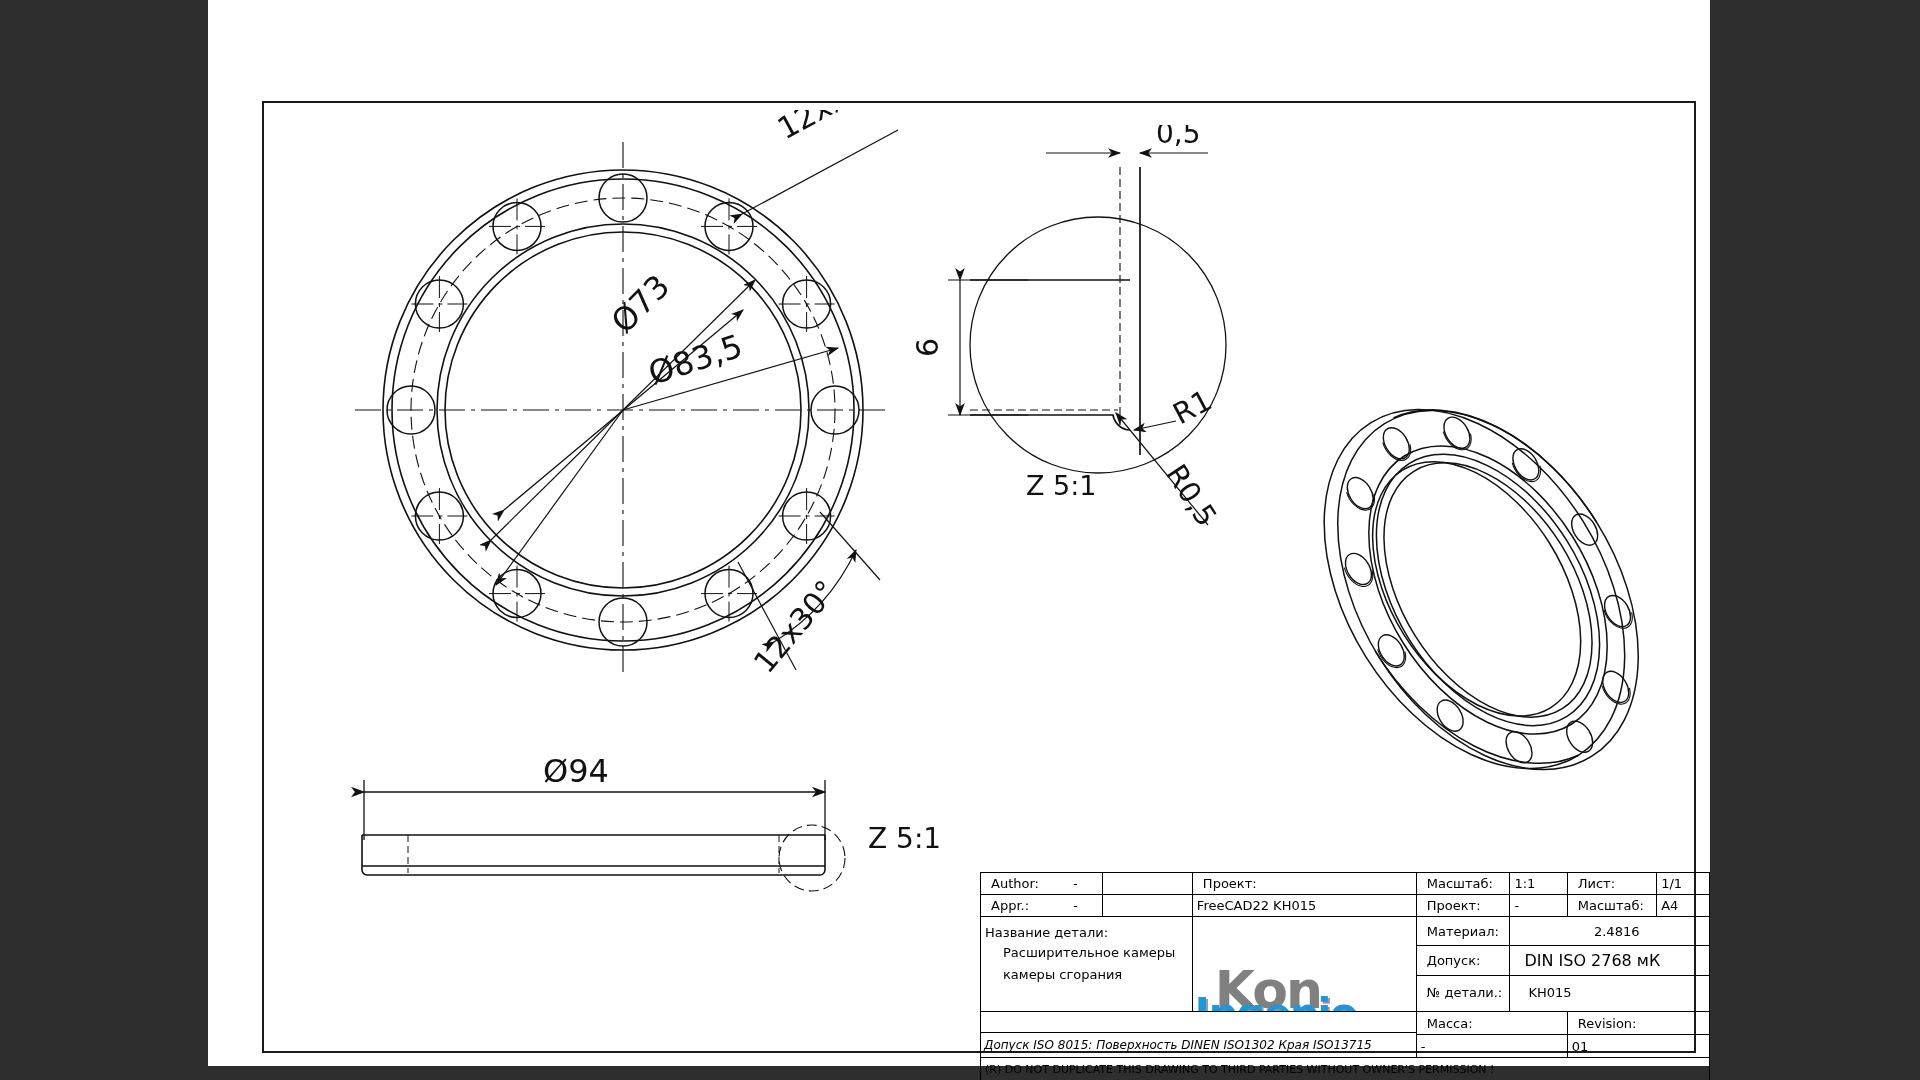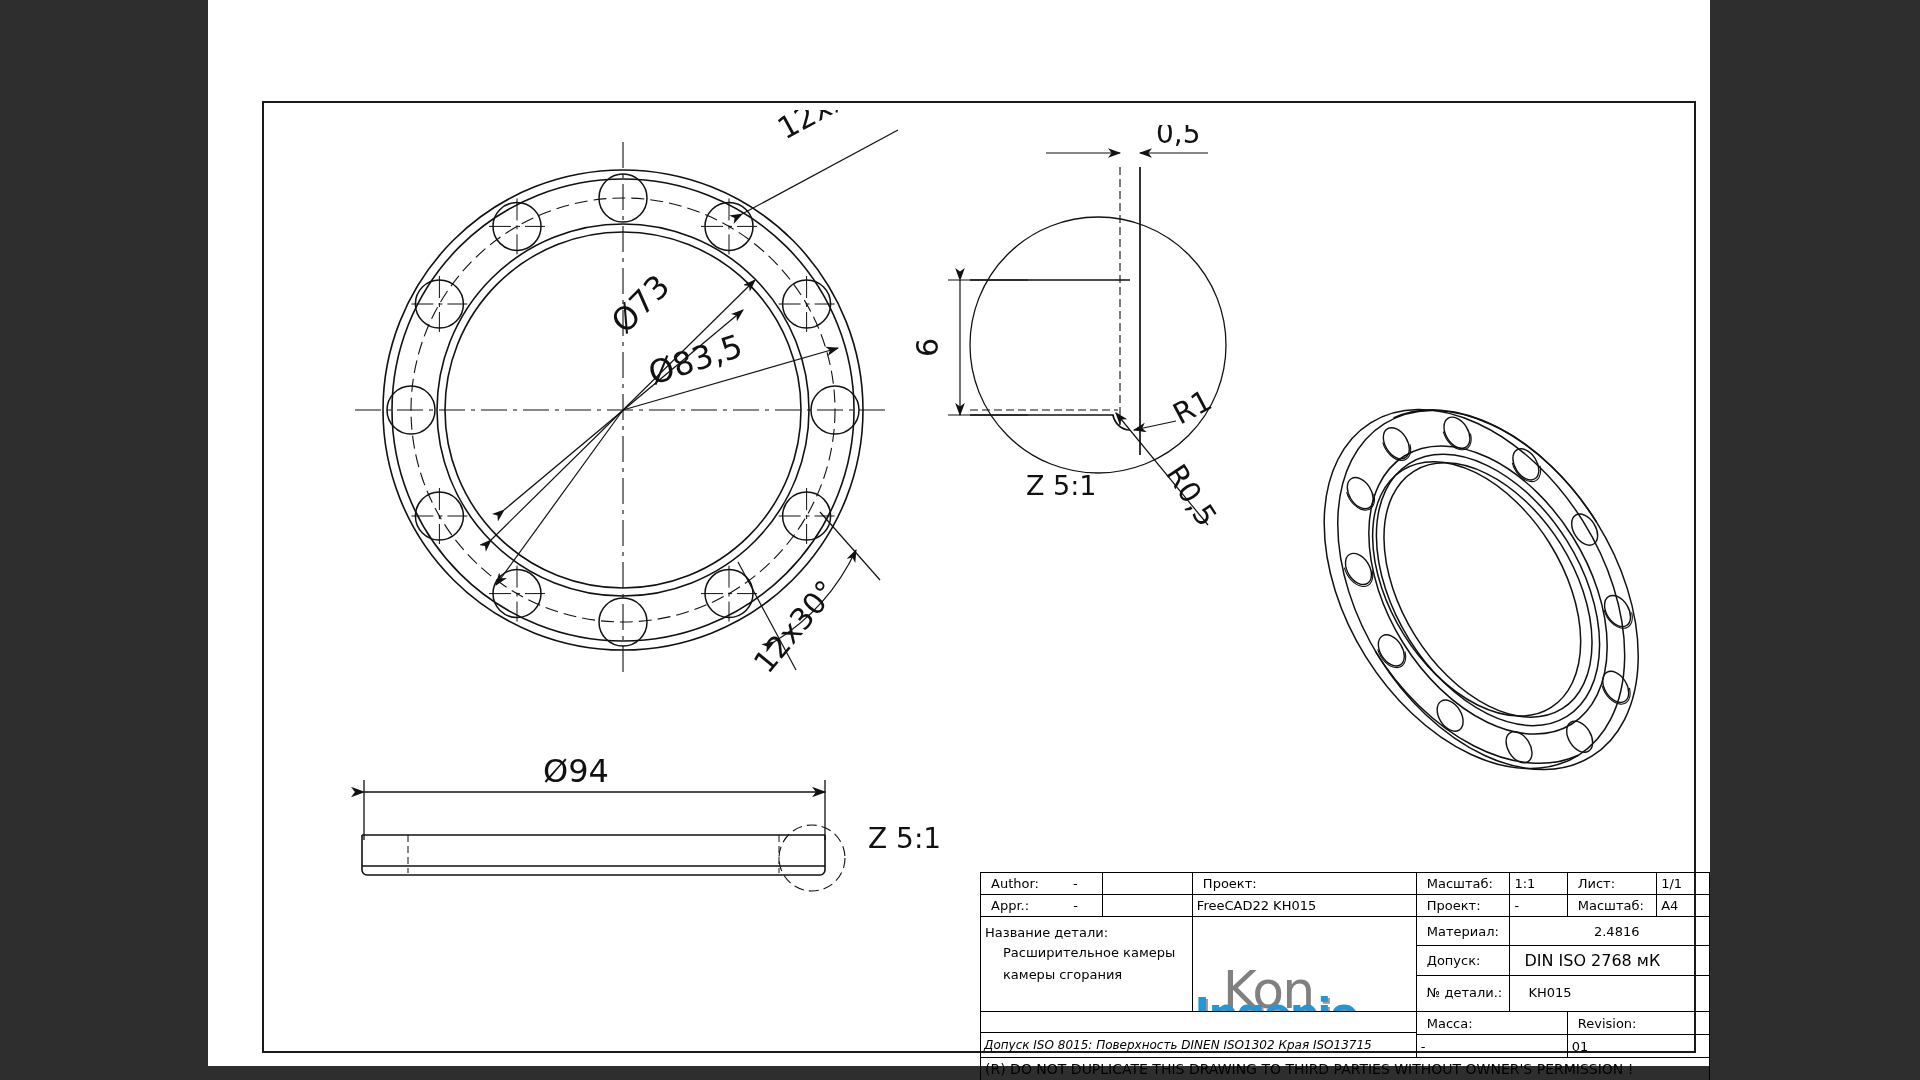--- a/index.html
+++ b/index.html
@@ -10,21 +10,21 @@
   #frame{position:absolute;left:54px;top:101px;width:1434px;height:952px;border:2px solid #1a1a1a;box-sizing:border-box;}
   svg{display:block;}
   .dimtxt{font-family:"DejaVu Sans","Liberation Sans",sans-serif;fill:#111;}
   table.tb{border-collapse:collapse;font-family:"DejaVu Sans","Liberation Sans",sans-serif;font-size:13px;color:#000;table-layout:fixed;}
   table.tb td{border:1.4px solid #000;padding:0 4px;vertical-align:middle;white-space:nowrap;overflow:hidden;}
   .lbl{display:inline-block;margin-left:6px;}
   .val{display:inline-block;}
   .cellpad{height:21px;line-height:21px;}
   .ctr{text-align:left;}
   .logowrap{position:relative;height:100%;width:100%;}
-  .logo-kon{position:absolute;left:30px;top:-4px;font-size:52px;font-weight:normal;color:#808080;letter-spacing:-2px;font-family:"DejaVu Sans","Liberation Sans",sans-serif;text-align:right;}
+  .logo-kon{position:absolute;left:22px;top:-4px;font-size:52px;font-weight:bold;color:#808080;letter-spacing:-2px;font-family:"DejaVu Sans","Liberation Sans",sans-serif;text-align:right;}
   .logo-ing{position:absolute;left:2px;top:26px;font-size:40px;font-weight:bold;color:#2196d8;letter-spacing:-1px;font-family:"DejaVu Sans","Liberation Sans",sans-serif;text-shadow:2px 2px 0 #9a9a9a;}
   .sm{font-size:16px;}
 </style>
 </head>
 <body>
 
 <div id="viewport">
   <div id="sheet">
     <div id="frame"></div>
 
@@ -343,21 +343,21 @@
         <tr>
           <td class="cellpad ctr" colspan="2" style="border-top:none">
             <span class="val">-</span>
           </td>
           <td class="cellpad ctr" colspan="2" style="border-top:none">
             <span class="val">01</span>
           </td>
         </tr>
 
         <tr>
-          <td class="cellpad ctr" colspan="8" style="font-size:14px;height:23px;line-height:23px">
+          <td class="cellpad ctr" colspan="8" style="font-size:11px;height:23px;line-height:23px">
             <span>(R) DO NOT DUPLICATE THIS DRAWING TO THIRD PARTIES WITHOUT OWNER'S PERMISSION !</span>
           </td>
         </tr>
       </tbody>
         </table>
     </div>
 
   </div>
 </div>
 

